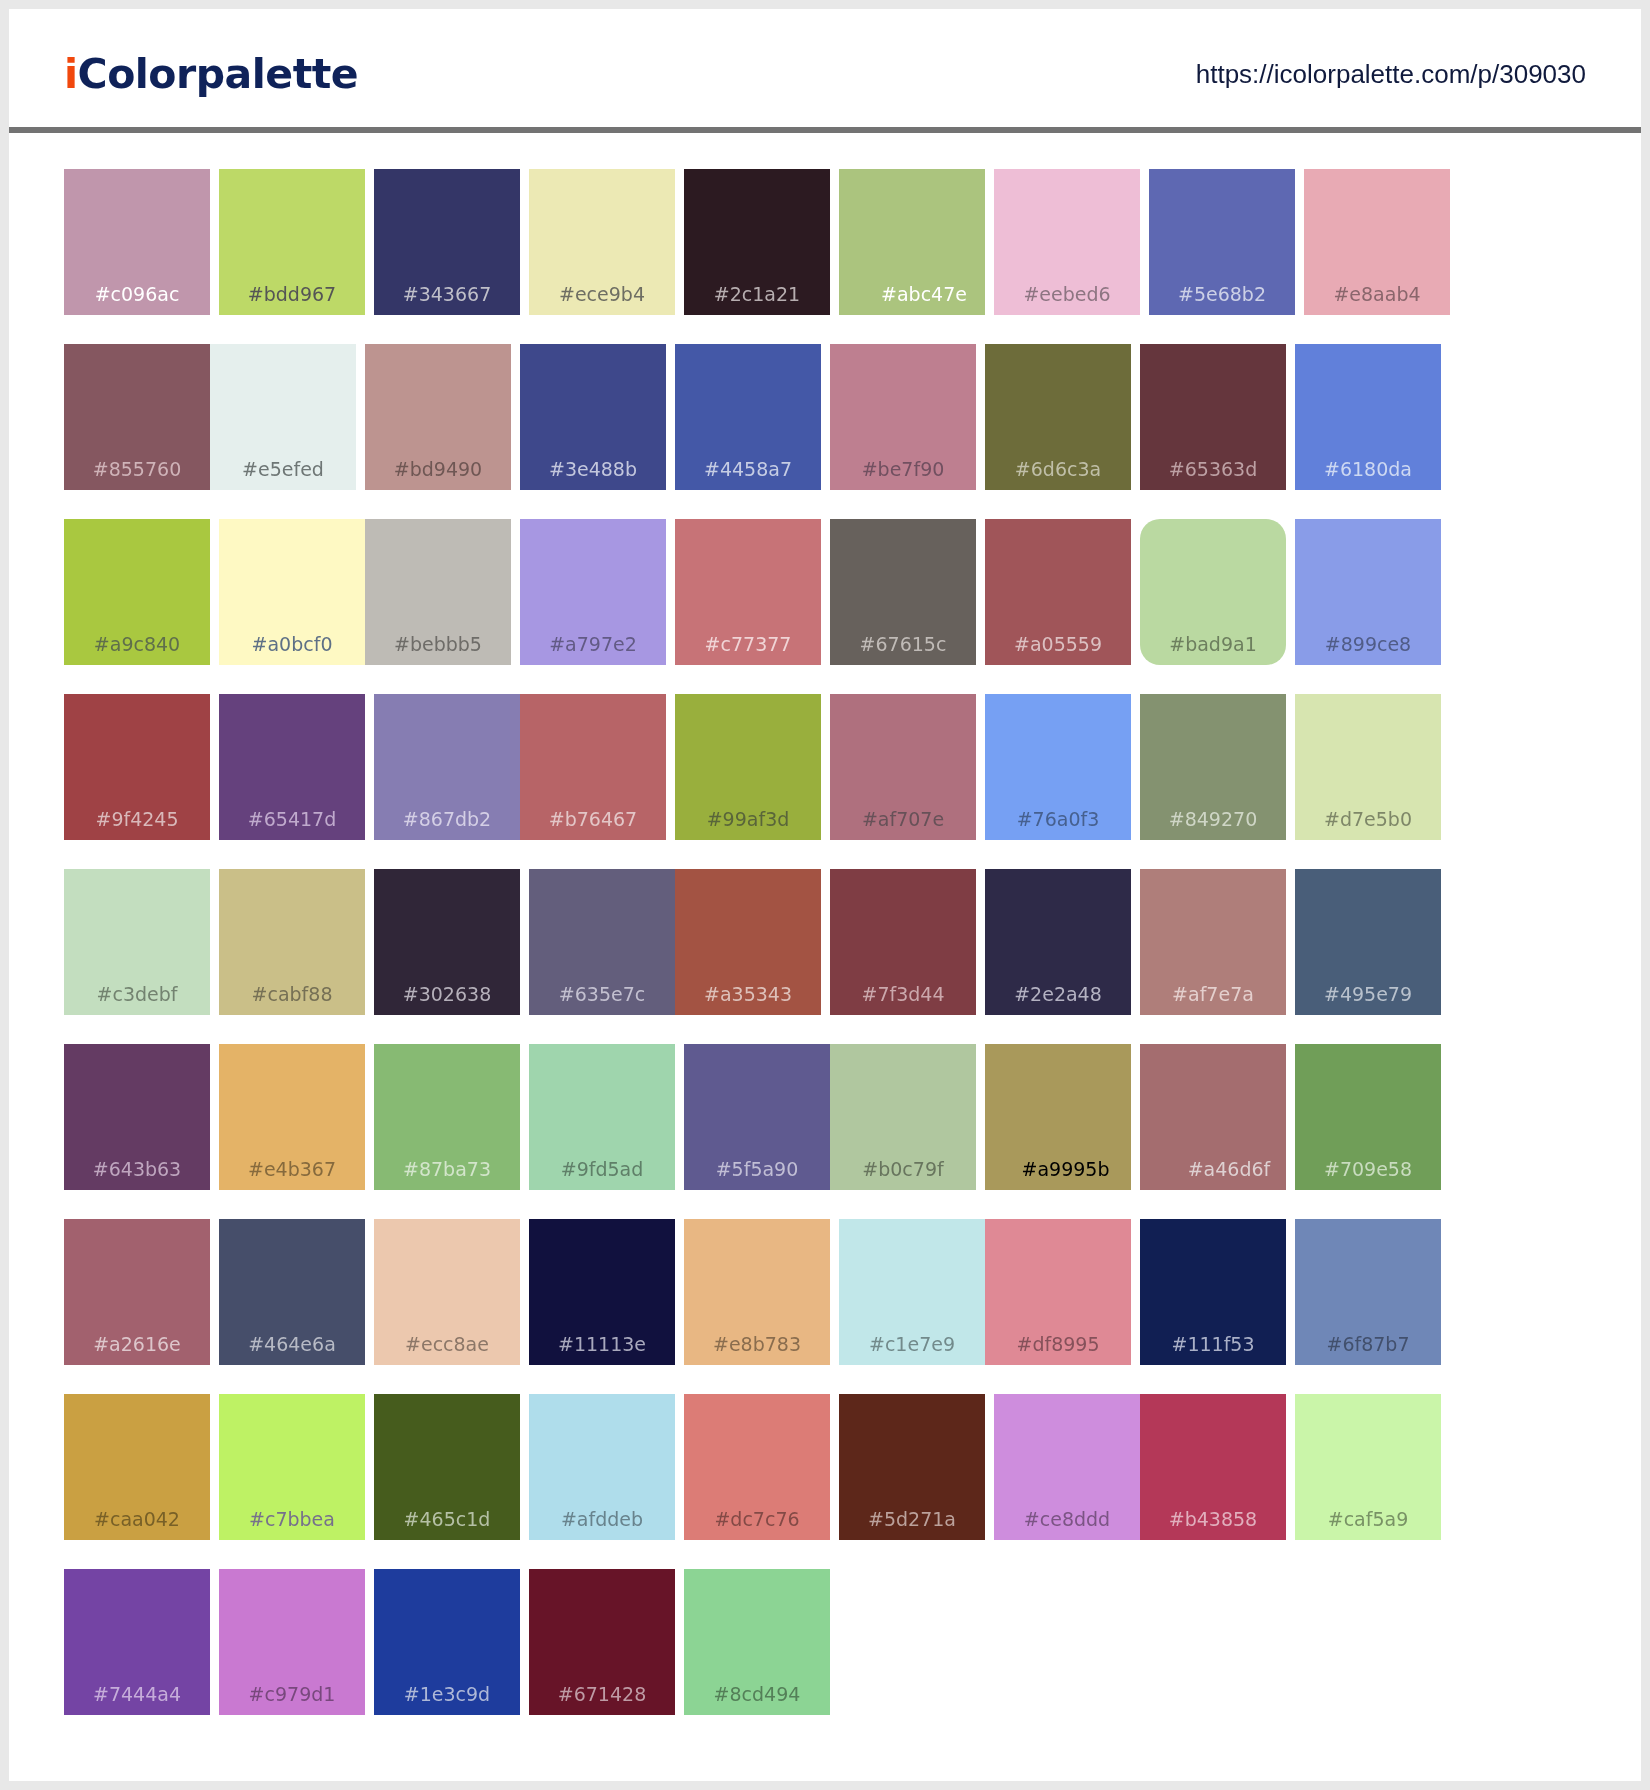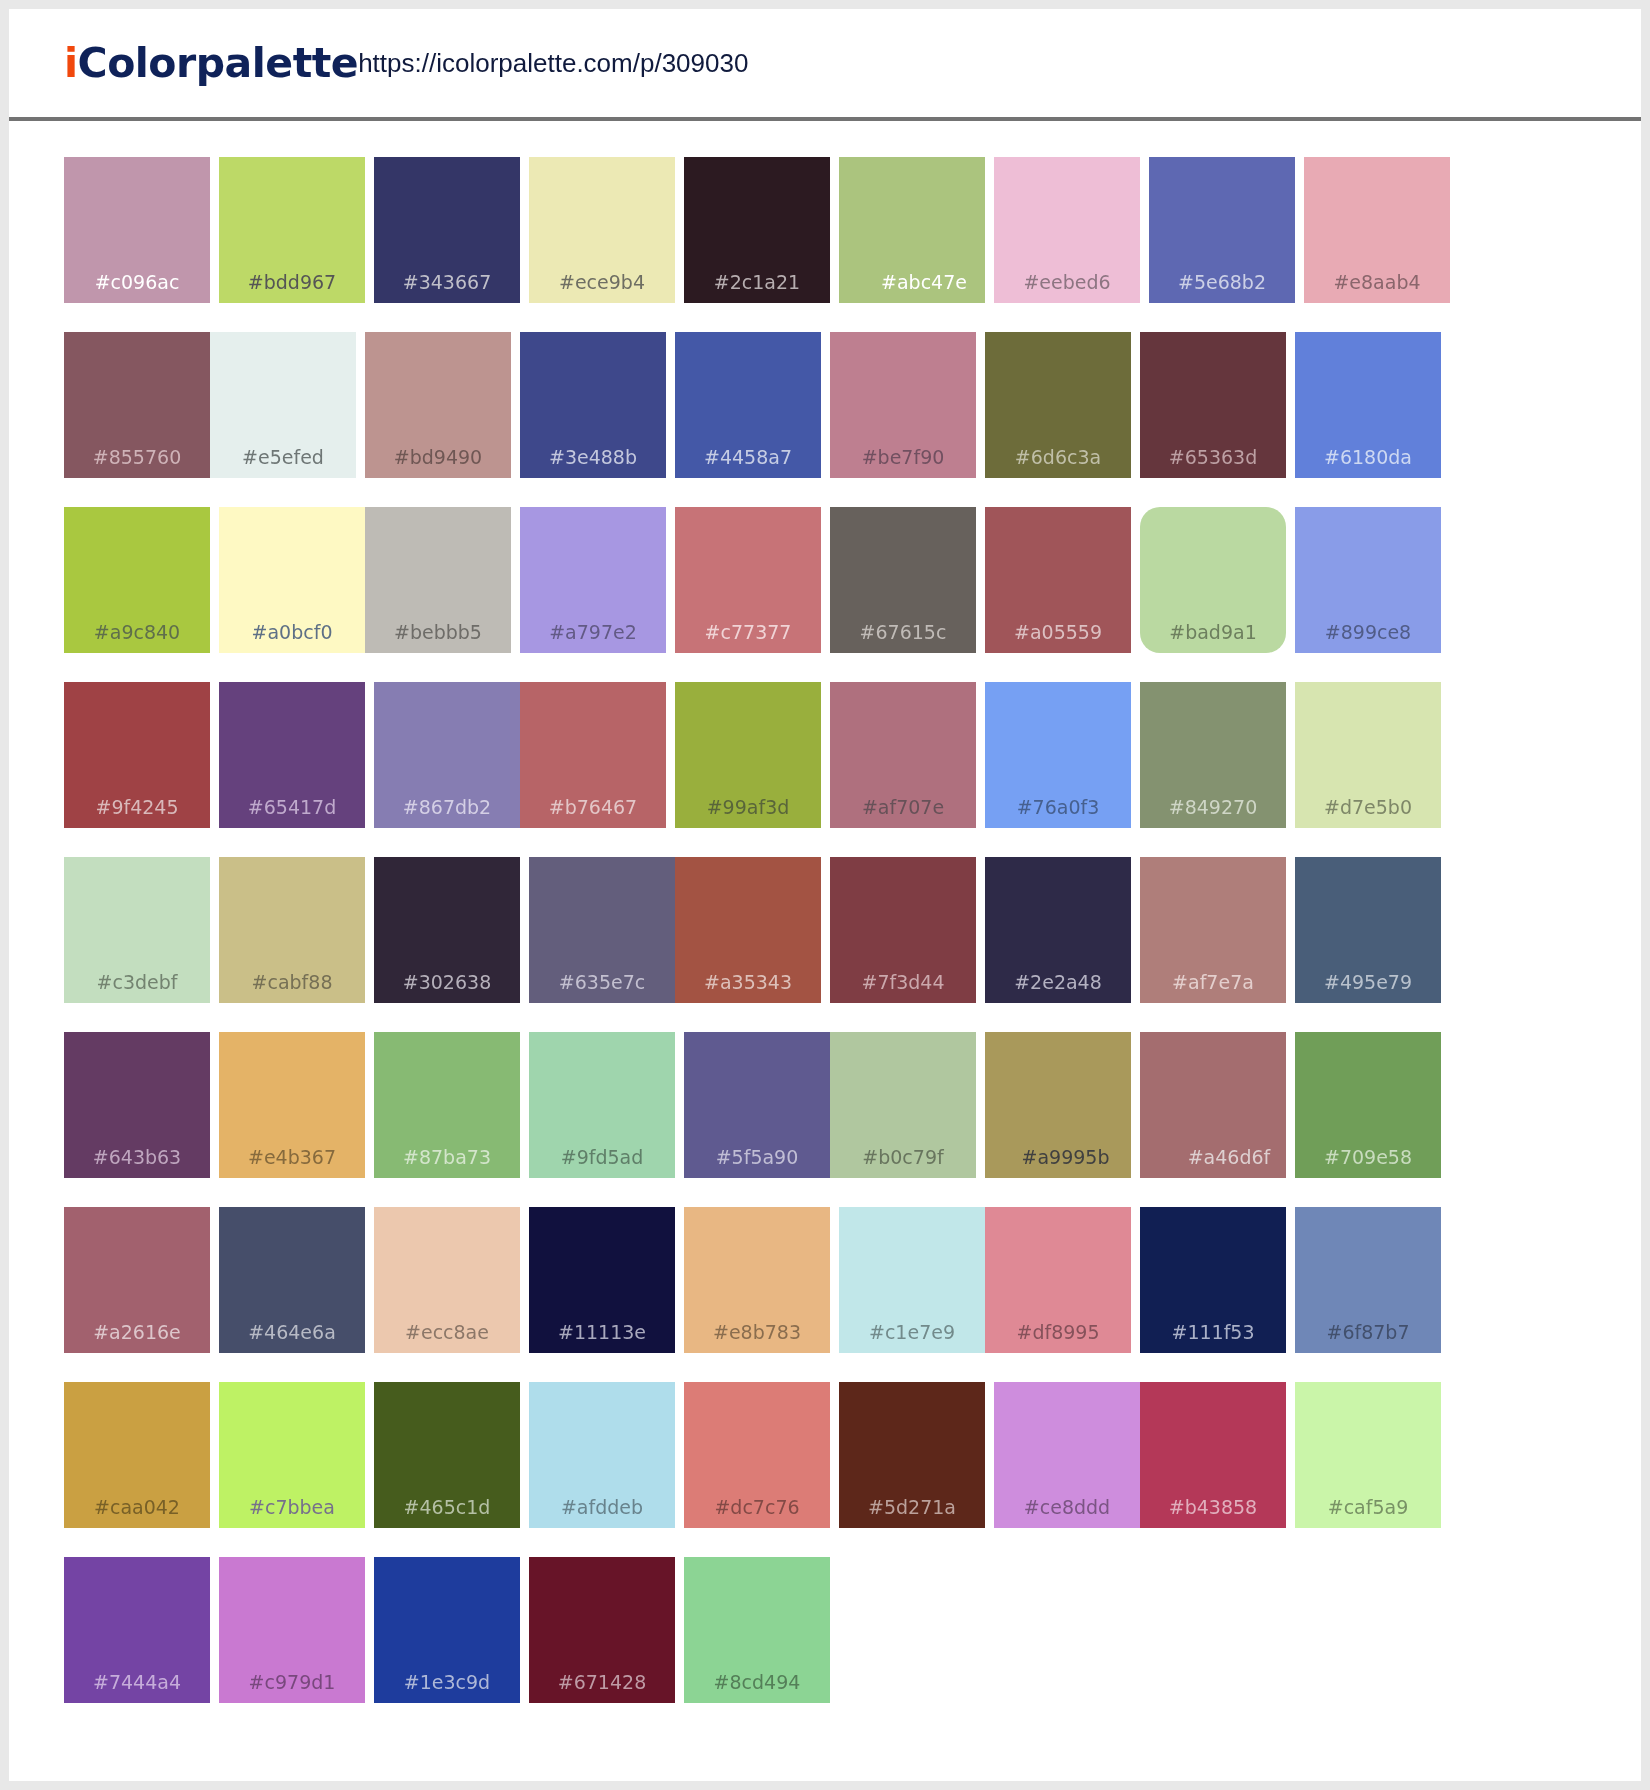--- a/index.html
+++ b/index.html
@@ -19,25 +19,27 @@
     position: absolute;
     left: 9px;
     top: 9px;
     width: 1632px;
     height: 1772px;
     background: #ffffff;
     box-sizing: border-box;
   }
   .header {
     height: 112px;
-    border-bottom: 4px solid #737373;
+    border-bottom: 6px solid #737373;
     display: flex;
     align-items: center;
+    justify-content: space-between;
     padding: 0 55px 0 55px;
     box-sizing: border-box;
+    margin-top: 12px;
   }
   .logo {
     font-size: 41px;
     font-weight: bold;
     letter-spacing: -0.5px;
     line-height: 1;
     white-space: nowrap;
     font-family: "DejaVu Sans", sans-serif;
   }
   .logo .i {
@@ -250,21 +252,21 @@
         <div class="swatch" style="background: rgb(159, 213, 173);">
           <div class="hex" style="color: rgb(95, 127, 104);">#9fd5ad</div>
         </div>
         <div class="swatch" style="background: rgb(95, 90, 144);">
           <div class="hex" style="color: rgb(193, 190, 213);">#5f5a90</div>
         </div>
         <div class="swatch" style="background: rgb(176, 199, 159);">
           <div class="hex" style="color: rgb(104, 117, 94);">#b0c79f</div>
         </div>
         <div class="swatch" style="background: rgb(169, 153, 91);">
-          <div class="hex" style="color: #404040; padding-left: 15px;">#a9995b</div>
+          <div class="hex" style="color: #000000; padding-left: 15px;">#a9995b</div>
         </div>
         <div class="swatch" style="background: rgb(164, 109, 111);">
           <div class="hex" style="color: rgb(222, 208, 209); margin-left: 32px;">#a46d6f</div>
         </div>
         <div class="swatch" style="background: rgb(112, 158, 88);">
           <div class="hex" style="color: rgb(201, 220, 191);">#709e58</div>
         </div>
         <div class="swatch" style="background: rgb(162, 97, 110);">
           <div class="hex" style="color: rgb(221, 198, 203);">#a2616e</div>
         </div>

